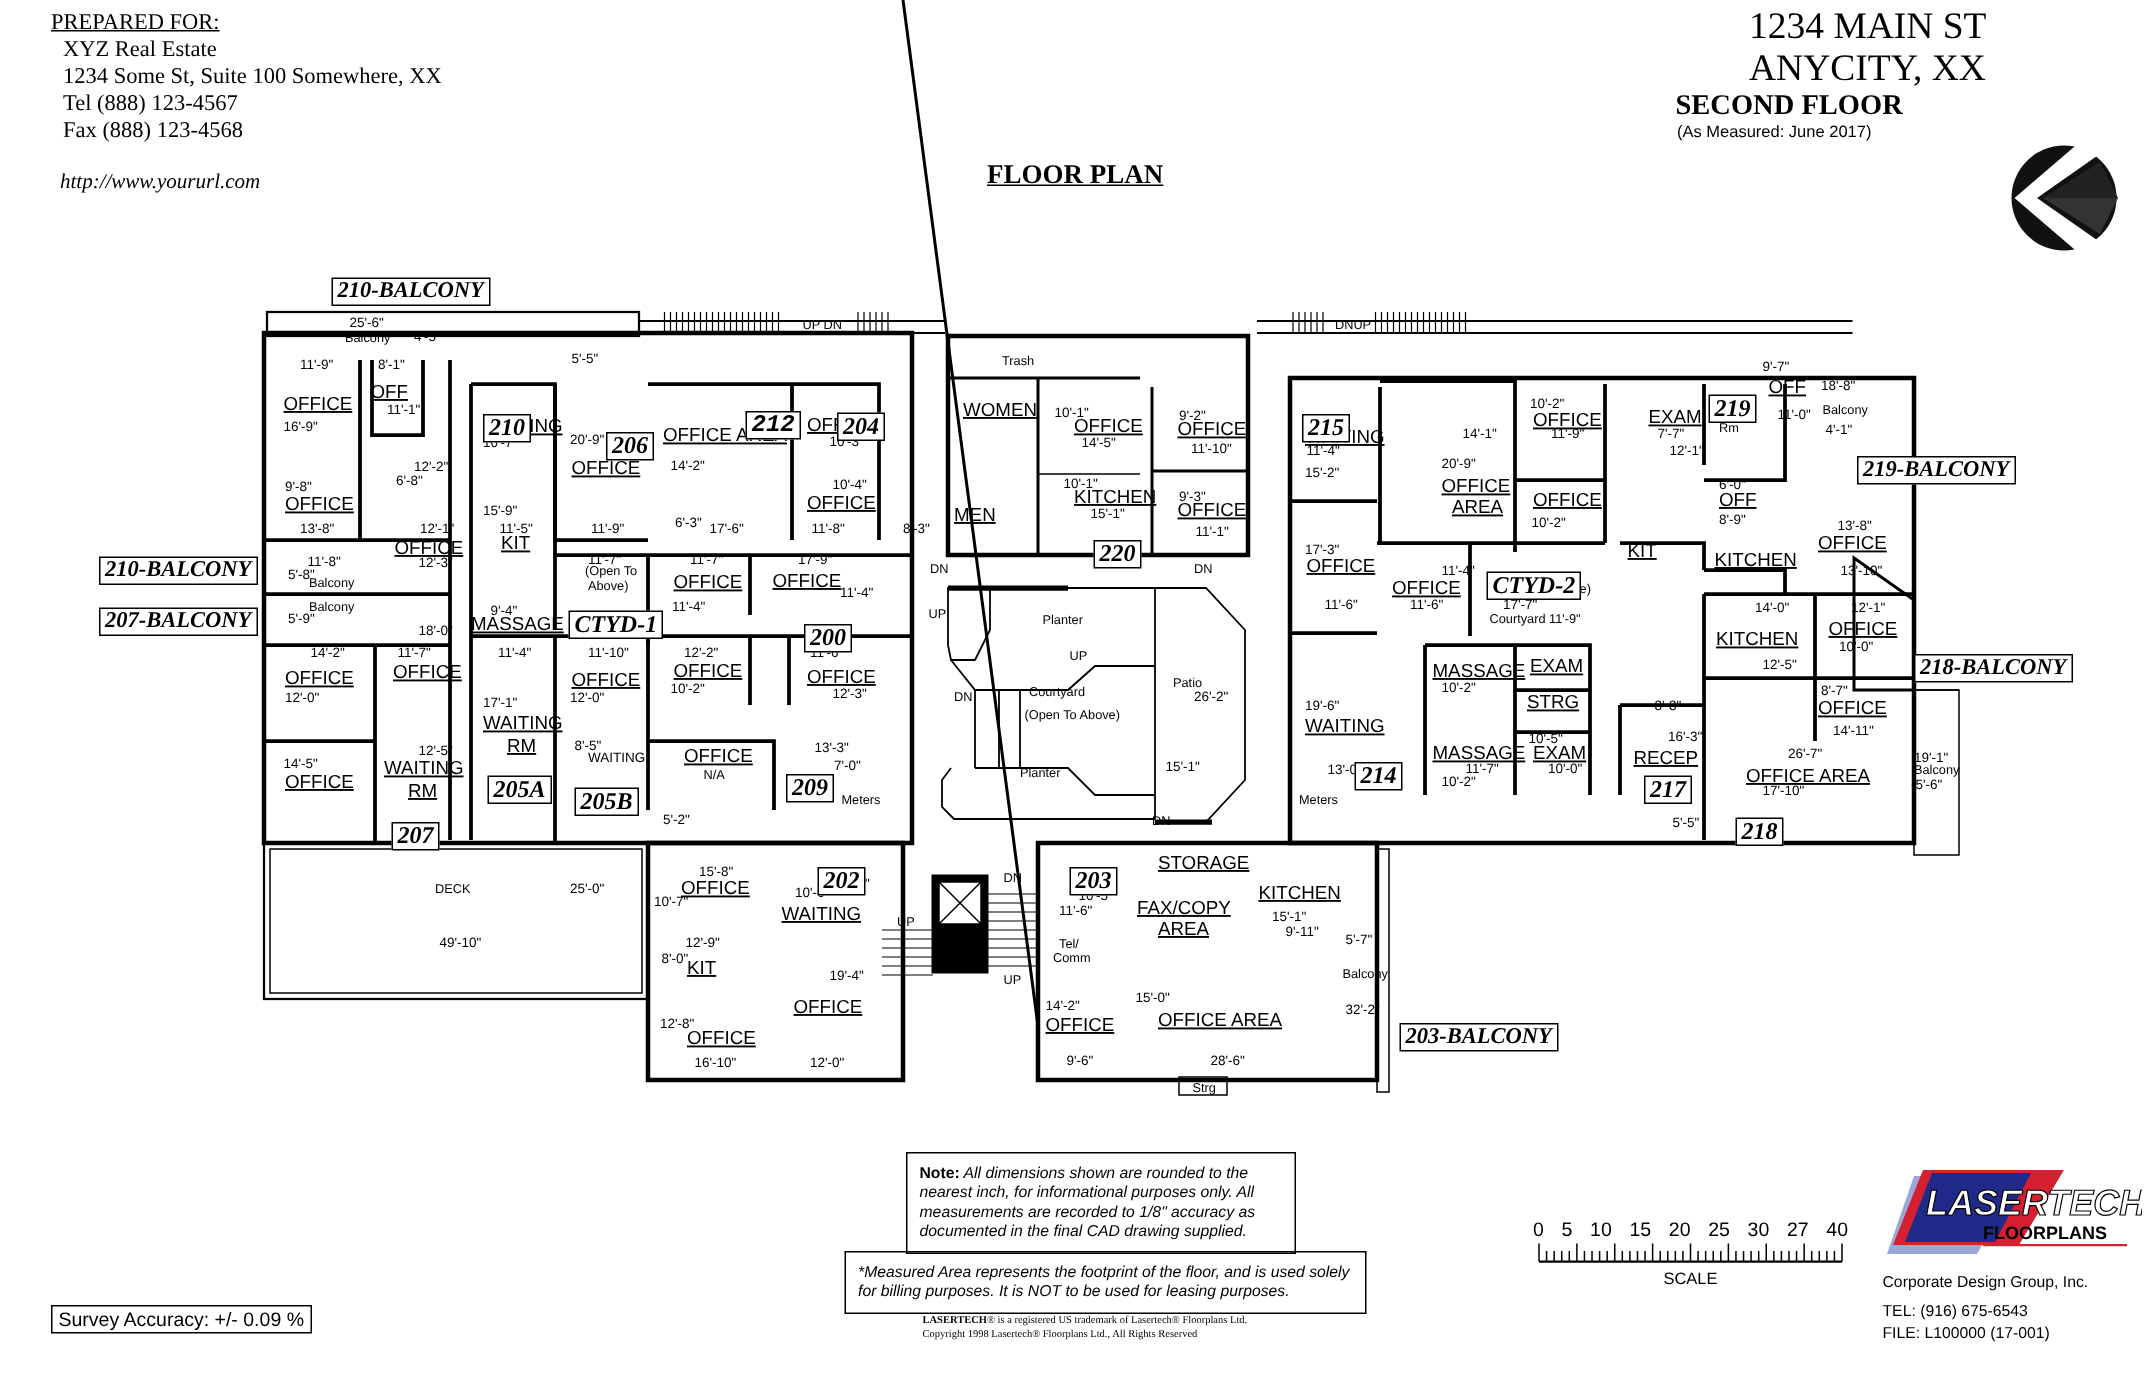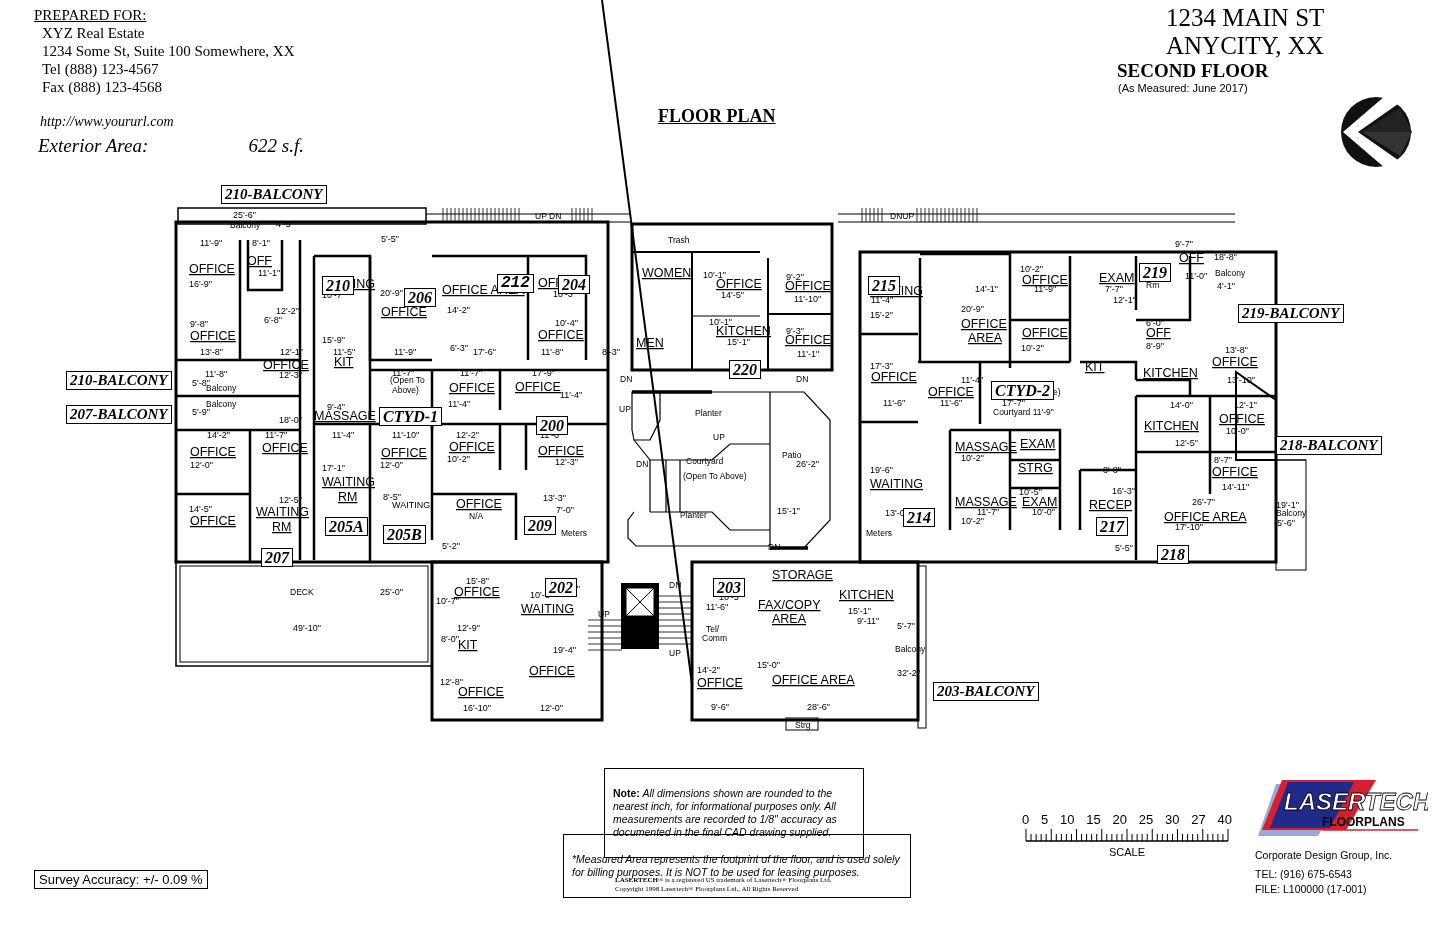--- a/index.html
+++ b/index.html
@@ -16,21 +16,21 @@
   .addr { left: 1166px; top: 4px; font-weight: normal; font-size: 25px; line-height: 28px; }
   .floor { left: 1117px; top: 60px; font-weight: bold; font-size: 19px; }
   .measured { left: 1118px; top: 82px; font-size: 11px; font-family: "Liberation Sans", sans-serif; }
   .title { left: 658px; top: 106px; font-weight: bold; font-size: 18px; text-decoration: underline; }
   .compass { left: 1340px; top: 96px; width: 72px; height: 72px; }
   svg.plan { position: absolute; left: 0; top: 0; }
   .rl { font-family: "Liberation Sans", sans-serif; font-size: 12.5px; text-decoration: underline; }
   .dim { font-family: "Liberation Sans", sans-serif; font-size: 9px; }
   .small { font-family: "Liberation Sans", sans-serif; font-size: 8.5px; }
   .tag { position: absolute; border: 1.5px solid #000; font-weight: bold; font-style: italic; font-size: 16px; padding: 0 3px; line-height: 17px; background: #fff; }
-  .note { position: absolute; border: 1.5px solid #000; font-family: "Liberation Sans", sans-serif; font-style: italic; font-size: 10.5px; line-height: 13px; padding: 18px 8px; }
+  .note { position: absolute; border: 1.5px solid #000; font-family: "Liberation Sans", sans-serif; font-style: italic; font-size: 10.5px; line-height: 13px; padding: 7px 8px; }
   .note b { font-style: normal; }
   .tm { position: absolute; left: 615px; top: 876px; font-size: 7px; line-height: 9px; }
   .scale { position: absolute; left: 1022px; top: 812px; width: 210px; font-family: "Liberation Sans", sans-serif; }
   .scale .ticks { display: flex; justify-content: space-between; font-size: 13px; }
   .scale .lbl { text-align: center; font-size: 11px; margin-top: -1px; }
   .logo { position: absolute; left: 1258px; top: 780px; width: 170px; height: 58px; }
   .company { position: absolute; left: 1255px; top: 848px; font-family: "Liberation Sans", sans-serif; font-size: 10.5px; line-height: 15px; }
   .survey { position: absolute; left: 34px; top: 870px; border: 1.5px solid #000; font-family: "Liberation Sans", sans-serif; font-size: 13px; padding: 1px 4px; }
 </style>
 </head>
@@ -38,24 +38,20 @@
 
 <div class="abs prepared">
   <div class="hdr">PREPARED FOR:</div>
   <div class="line">XYZ Real Estate</div>
   <div class="line">1234 Some St, Suite 100  Somewhere, XX</div>
   <div class="line">Tel  (888) 123-4567</div>
   <div class="line">Fax (888) 123-4568</div>
 </div>
 <div class="abs url">http://www.yoururl.com</div>
 <div class="abs area">
-  <div class="row">
-      <span class="lbl" style="padding-left:4px;width:156px">Exterior Area:</span>
-      <span class="val">622 s.f.</span>
-    </div>
 </div>
 
 <div class="abs addr">
   <div>1234 MAIN ST</div>
   <div>ANYCITY, XX</div>
 </div>
 <div class="abs floor">SECOND FLOOR</div>
 <div class="abs measured">(As Measured:  June 2017)</div>
 <div class="abs title">FLOOR PLAN</div>
 

